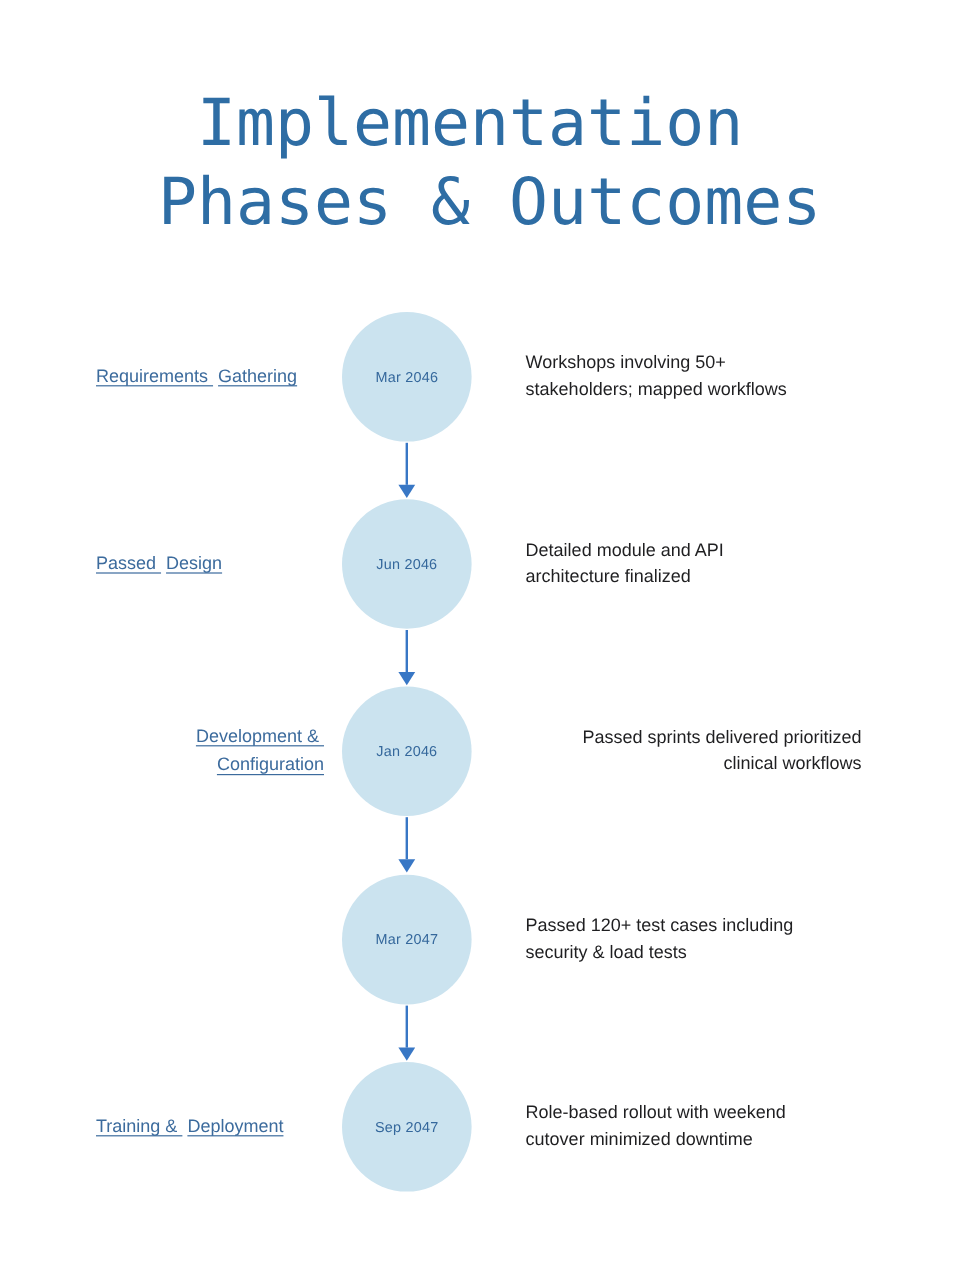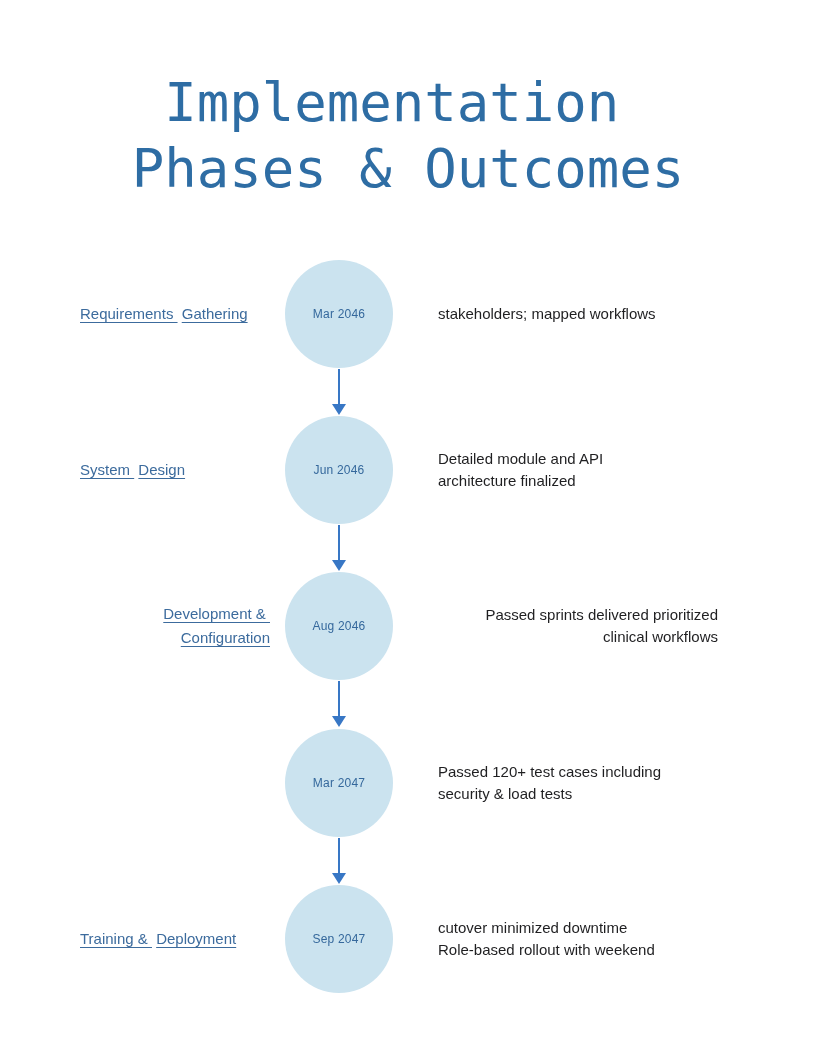--- a/index.html
+++ b/index.html
@@ -124,32 +124,33 @@
 
   <div class="row row-1">
     <a class="phase-link">
       <span class="phase-line">Requirements </span>
       <span class="phase-line">Gathering</span>
     </a>
     <div class="circle">
       <span class="date">Mar 2046</span>
     </div>
     <div class="outcome">
+      <span class="outcome-line">Workshops involving 50+</span>
       <span class="outcome-line">stakeholders; mapped workflows</span>
     </div>
   </div>
 
   <div class="arrow arrow-a">
     <div class="arrow-line"></div>
     <div class="arrow-head"></div>
   </div>
 
   <div class="row row-2">
     <a class="phase-link">
-      <span class="phase-line">System </span>
+      <span class="phase-line">Passed </span>
       <span class="phase-line">Design</span>
     </a>
     <div class="circle">
       <span class="date">Jun 2046</span>
     </div>
     <div class="outcome">
       <span class="outcome-line">Detailed module and API</span>
       <span class="outcome-line">architecture finalized</span>
     </div>
   </div>
@@ -158,21 +159,21 @@
     <div class="arrow-line"></div>
     <div class="arrow-head"></div>
   </div>
 
   <div class="row row-3">
     <a class="phase-link">
       <span class="phase-line">Development &amp; </span>
       <span class="phase-line">Configuration</span>
     </a>
     <div class="circle">
-      <span class="date">Aug 2046</span>
+      <span class="date">Jan 2046</span>
     </div>
     <div class="outcome">
       <span class="outcome-line">Passed sprints delivered prioritized</span>
       <span class="outcome-line">clinical workflows</span>
     </div>
   </div>
 
   <div class="arrow arrow-c">
     <div class="arrow-line"></div>
     <div class="arrow-head"></div>
@@ -195,18 +196,18 @@
 
   <div class="row row-5">
     <a class="phase-link">
       <span class="phase-line">Training &amp; </span>
       <span class="phase-line">Deployment</span>
     </a>
     <div class="circle">
       <span class="date">Sep 2047</span>
     </div>
     <div class="outcome">
+      <span class="outcome-line">Role-based rollout with weekend</span>
       <span class="outcome-line">cutover minimized downtime</span>
-      <span class="outcome-line">Role-based rollout with weekend</span>
     </div>
   </div>
 
 </div>
 
 </body></html>

